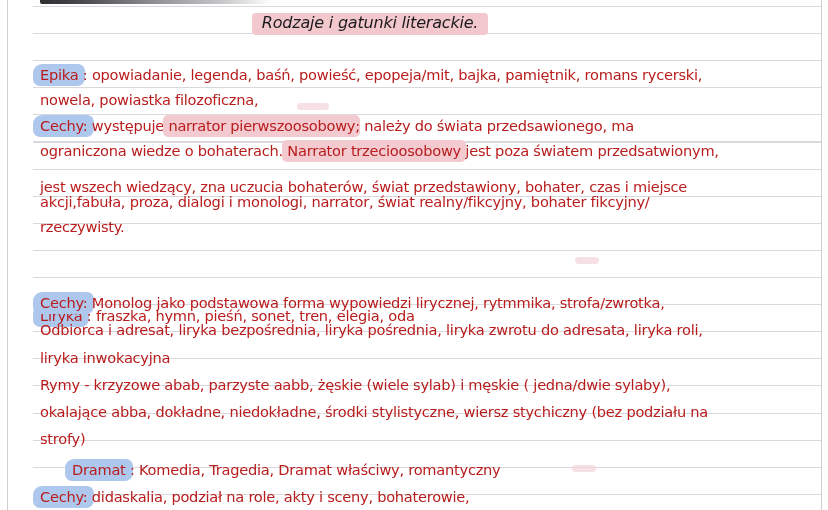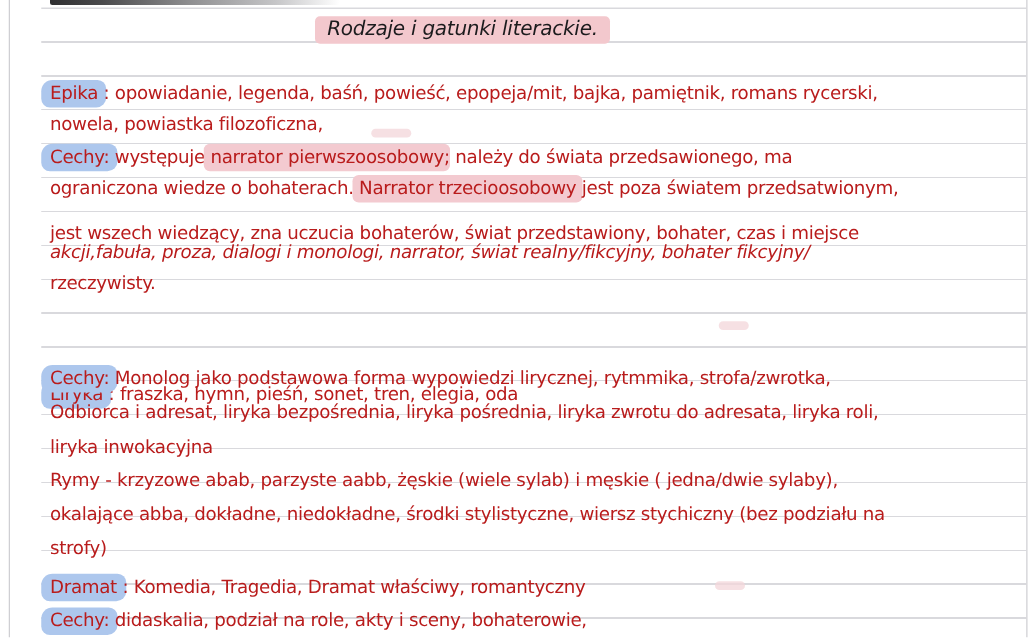--- a/index.html
+++ b/index.html
@@ -68,35 +68,35 @@
   <div class="title-row">
     <span class="hl-title"><span>Rodzaje i gatunki literackie.</span></span>
   </div>
 
   <div class="section" id="section-epika">
       <div class="text-line" style="top: 0px;"><span class="hl-blue">Epika</span><span> : opowiadanie, legenda, baśń, powieść, epopeja/mit, bajka, pamiętnik, romans rycerski,</span></div>
       <div class="text-line" style="top: 25.4px;"><span>nowela, powiastka filozoficzna,</span></div>
       <div class="text-line" style="top: 50.8px;"><span class="hl-blue">Cechy:</span><span> występuje </span><span class="hl-pink">narrator pierwszoosobowy</span><span>; należy do świata przedsawionego, ma</span></div>
       <div class="text-line" style="top: 76.2px;"><span>ograniczona wiedze o bohaterach. </span><span class="hl-pink">Narrator trzecioosobowy</span><span> jest poza światem przedsatwionym,</span></div>
       <div class="text-line" style="top: 101.6px; margin-top: 10px;"><span>jest wszech wiedzący, zna uczucia bohaterów, świat przedstawiony, bohater, czas i miejsce</span></div>
-      <div class="text-line" style="top: 127px; font-style: italic;"><span>akcji,fabuła, proza, dialogi i monologi, narrator, świat realny/fikcyjny, bohater fikcyjny/</span></div>
+      <div class="text-line" style="top: 127px;"><span>akcji,fabuła, proza, dialogi i monologi, narrator, świat realny/fikcyjny, bohater fikcyjny/</span></div>
       <div class="text-line" style="top: 152.4px;"><span>rzeczywisty.</span></div>
     </div>
 
   <div class="section" id="section-liryka">
       <div class="text-line" style="top: 0px; margin-top: 40px;"><span class="hl-blue">Liryka</span><span> : fraszka, hymn, pieśń, sonet, tren, elegia, oda</span></div>
       <div class="text-line" style="top: 27.2px;"><span class="hl-blue">Cechy:</span><span> Monolog jako podstawowa forma wypowiedzi lirycznej, rytmmika, strofa/zwrotka,</span></div>
       <div class="text-line" style="top: 54.4px; text-align: center;"><span>Odbiorca i adresat, liryka bezpośrednia, liryka pośrednia, liryka zwrotu do adresata, liryka roli,</span></div>
       <div class="text-line" style="top: 81.6px;"><span>liryka inwokacyjna</span></div>
       <div class="text-line" style="top: 108.8px;"><span>Rymy - krzyzowe abab, parzyste aabb, żęskie (wiele sylab) i męskie ( jedna/dwie sylaby),</span></div>
       <div class="text-line" style="top: 136px;"><span>okalające abba, dokładne, niedokładne, środki stylistyczne, wiersz stychiczny (bez podziału na</span></div>
       <div class="text-line" style="top: 163.2px;"><span>strofy)</span></div>
     </div>
 
   <div class="section" id="section-dramat">
-      <div class="text-line" style="top: 0px;"><span class="hl-blue">Dramat</span><span> : Komedia, Tragedia, Dramat właściwy, romantyczny</span></div>
+      <div class="text-line" style="top: 0px; margin-left: 32px;"><span class="hl-blue">Dramat</span><span> : Komedia, Tragedia, Dramat właściwy, romantyczny</span></div>
       <div class="text-line" style="top: 26.5px;"><span class="hl-blue">Cechy:</span><span> didaskalia, podział na role, akty i sceny, bohaterowie,</span></div>
     </div>
 
   <div class="smudge smudge-1"></div>
   <div class="smudge smudge-2"></div>
   <div class="smudge smudge-3"></div>
 </div>
 
 </body></html>

